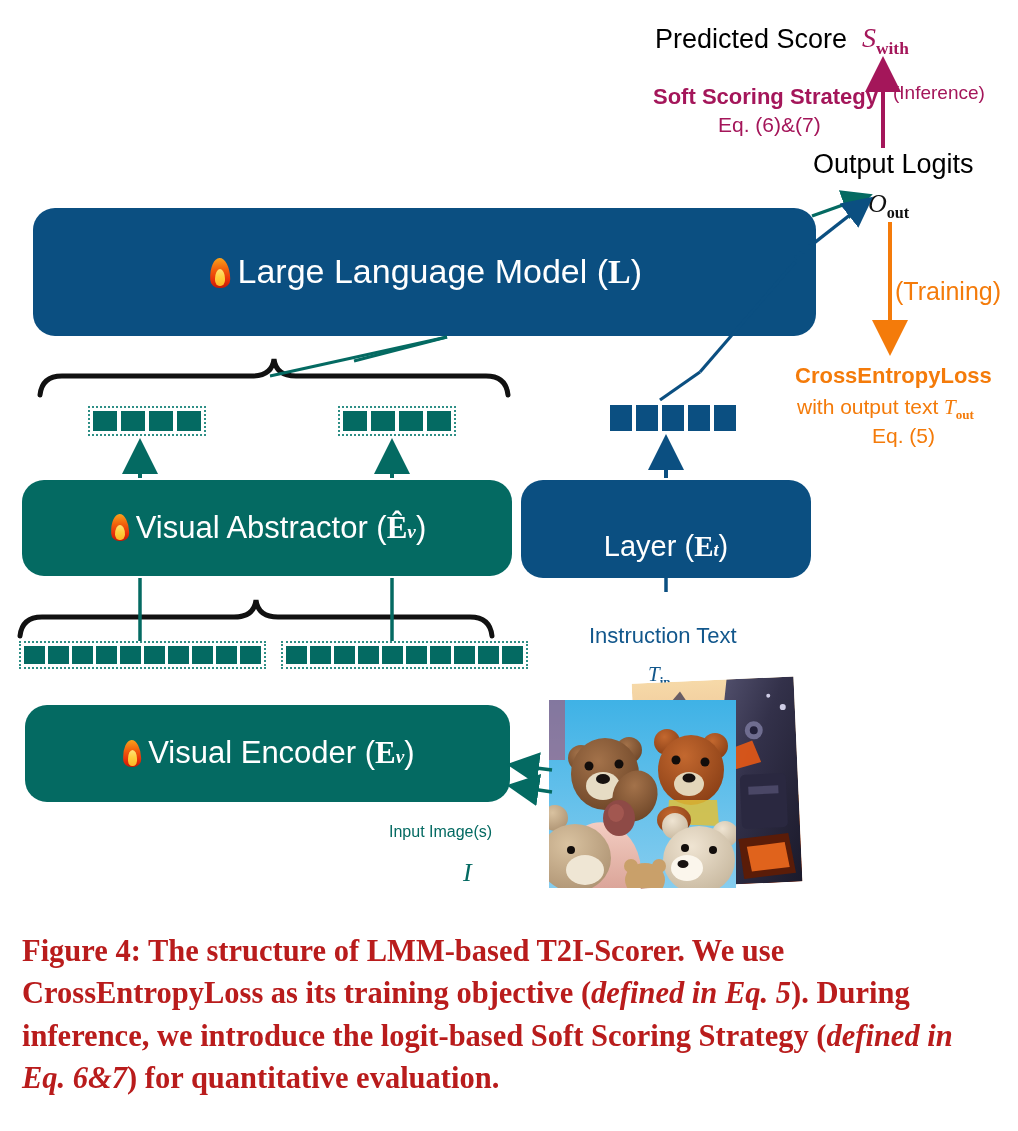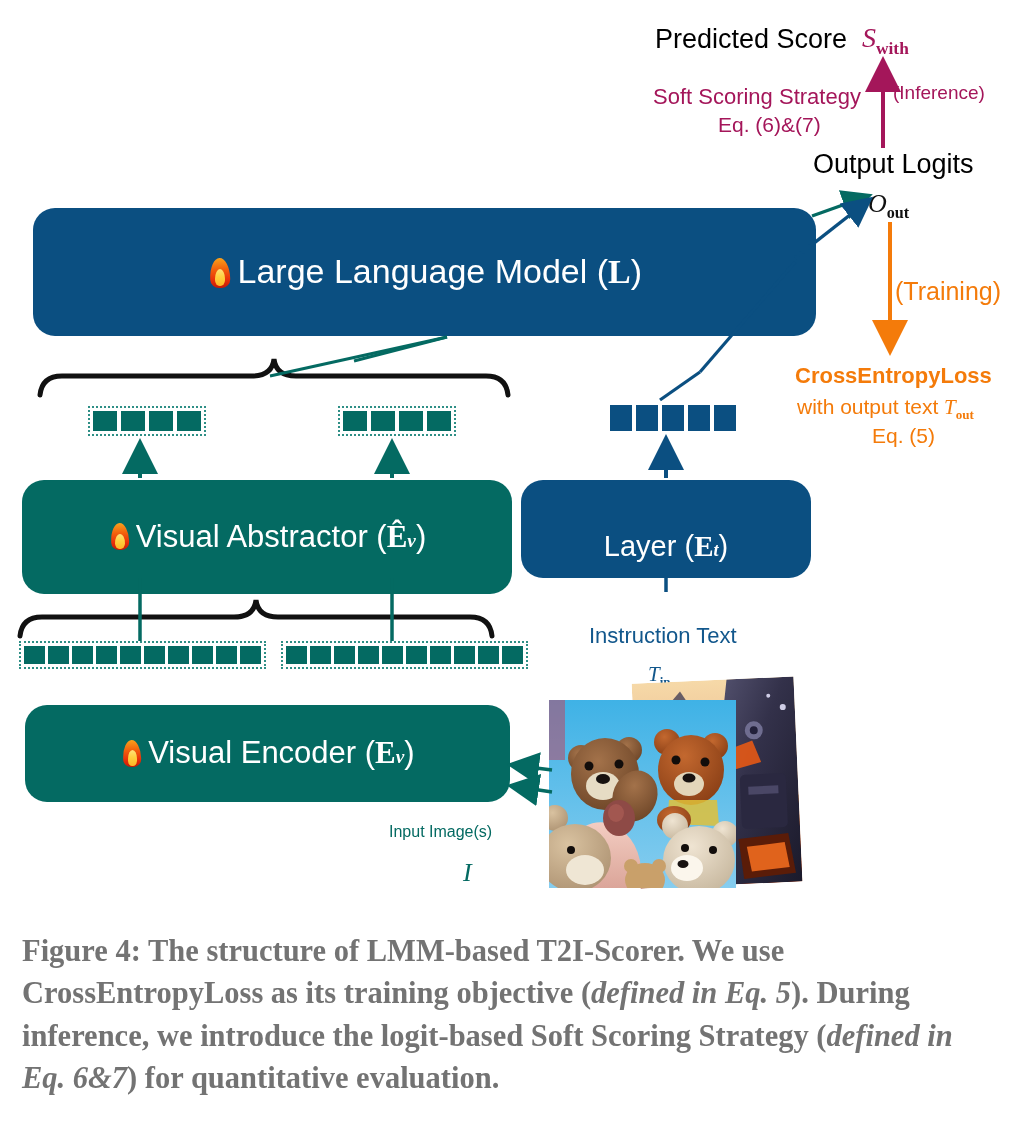--- a/index.html
+++ b/index.html
@@ -43,32 +43,32 @@
   .cell.blue{background:#0b4f81;}
 
   
   .t{position:absolute;white-space:nowrap;}
   .plain{color:#000000;}
   .magenta{color:#a4165a;}
   .orange{color:#f47b0a;}
   .orange-b{color:#f47b0a;font-weight:bold;}
   .tealtx{color:#046a62;}
   .bluetx{color:#12578c;margin-top:28px;}
-  .bold{font-weight:normal;}
+  .bold{font-weight:bold;}
 
   .serif{font-family:"Liberation Serif",serif;}
   .scr{font-family:"Liberation Serif",serif;font-style:italic;}
   sub{font-size:.62em;font-weight:bold;font-family:"Liberation Serif",serif;}
   .subit{font-size:.62em;font-style:italic;font-weight:bold;font-family:"Liberation Serif",serif;}
 
   
   .caption{
     position:absolute;left:22px;top:930px;width:976px;
     font-family:"Liberation Serif",serif;font-weight:bold;
-    font-size:30.5px;line-height:1.39;color:#737373;text-align:left;
+    font-size:30.5px;line-height:1.39;color:#b91c1c;text-align:left;
   }
   .caption i{font-style:italic;}
 
   svg.overlay{position:absolute;left:0;top:0;width:1018px;height:1131px;
               pointer-events:none;}
 
   
   .thumb{position:absolute;overflow:hidden;}
 </style>
 </head>
@@ -101,21 +101,21 @@
 </div>
 
 <div class="t orange" style="left:872px;top:424px;font-size:21px;">Eq. (5)</div>
 
 <div class="module blue" style="left:33px;top:208px;width:783px;height:128px;font-size:34px;">
   <span class="mlabel">
     <span class="fire"></span><span>Large Language Model (</span><b class="serif">L</b><span>)</span>
   </span>
 </div>
 
-<div class="module teal" style="left:22px;top:480px;width:490px;height:114px;font-size:31px;">
+<div class="module teal" style="left:22px;top:480px;width:490px;height:96px;font-size:31px;">
   <span class="mlabel">
     <span class="fire"></span><span>Visual Abstractor (</span><b class="serif">Ê</b><span class="subit">v</span><span>)</span>
   </span>
 </div>
 
 <div class="module blue multiline" style="left:521px;top:480px;width:290px;height:98px;font-size:29px;">
   <span class="mlabel">
     <br>
     <span>Layer (</span><b class="serif">E</b><span class="subit">t</span><span>)</span>
   </span>

